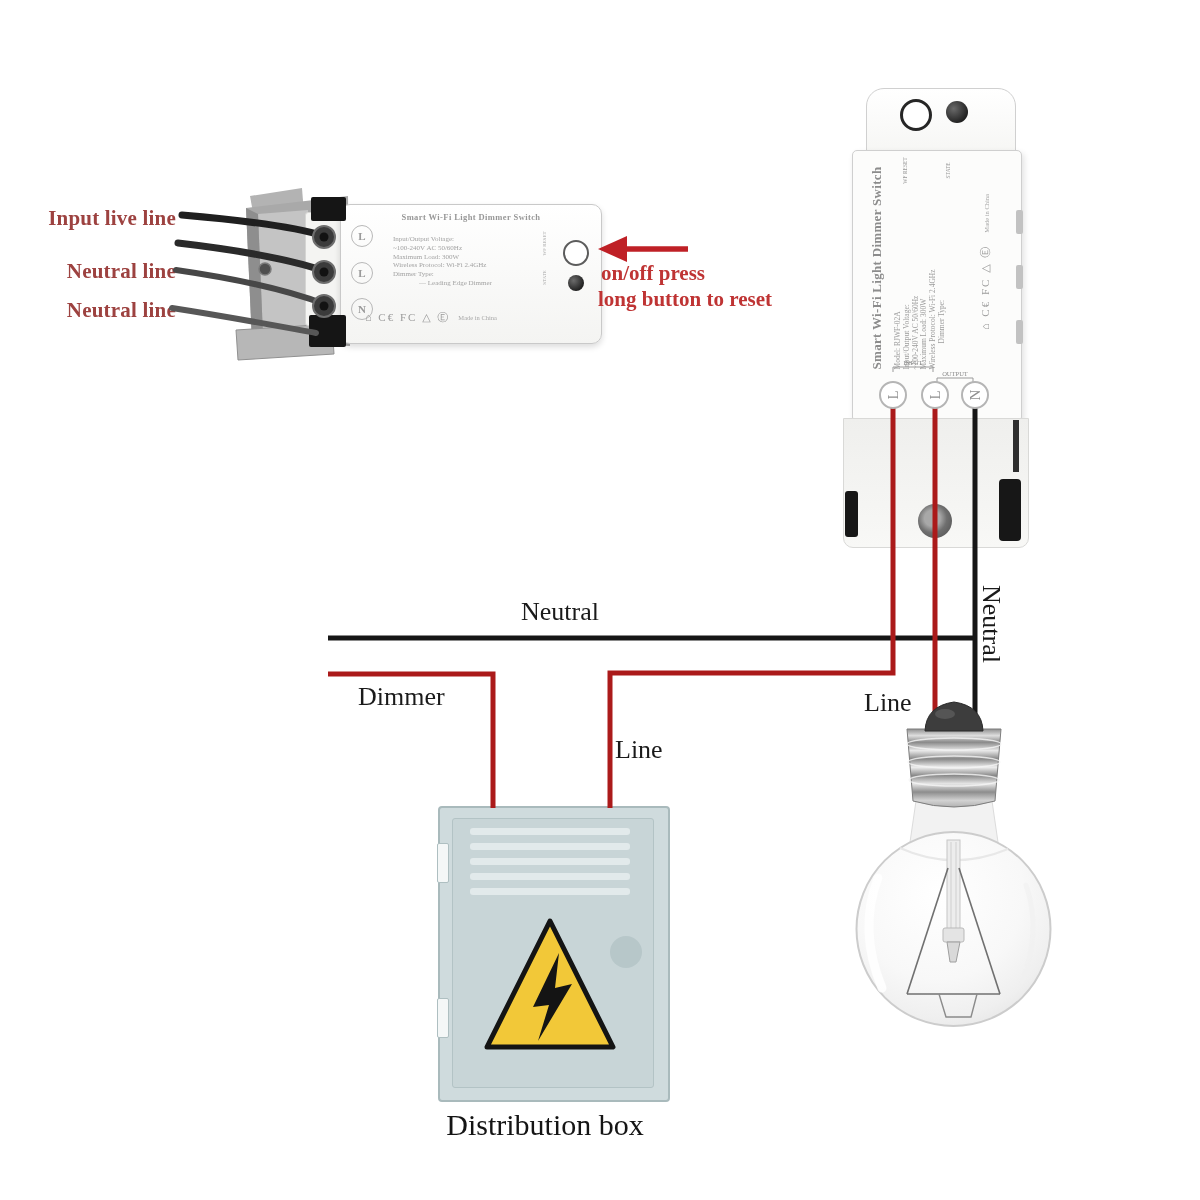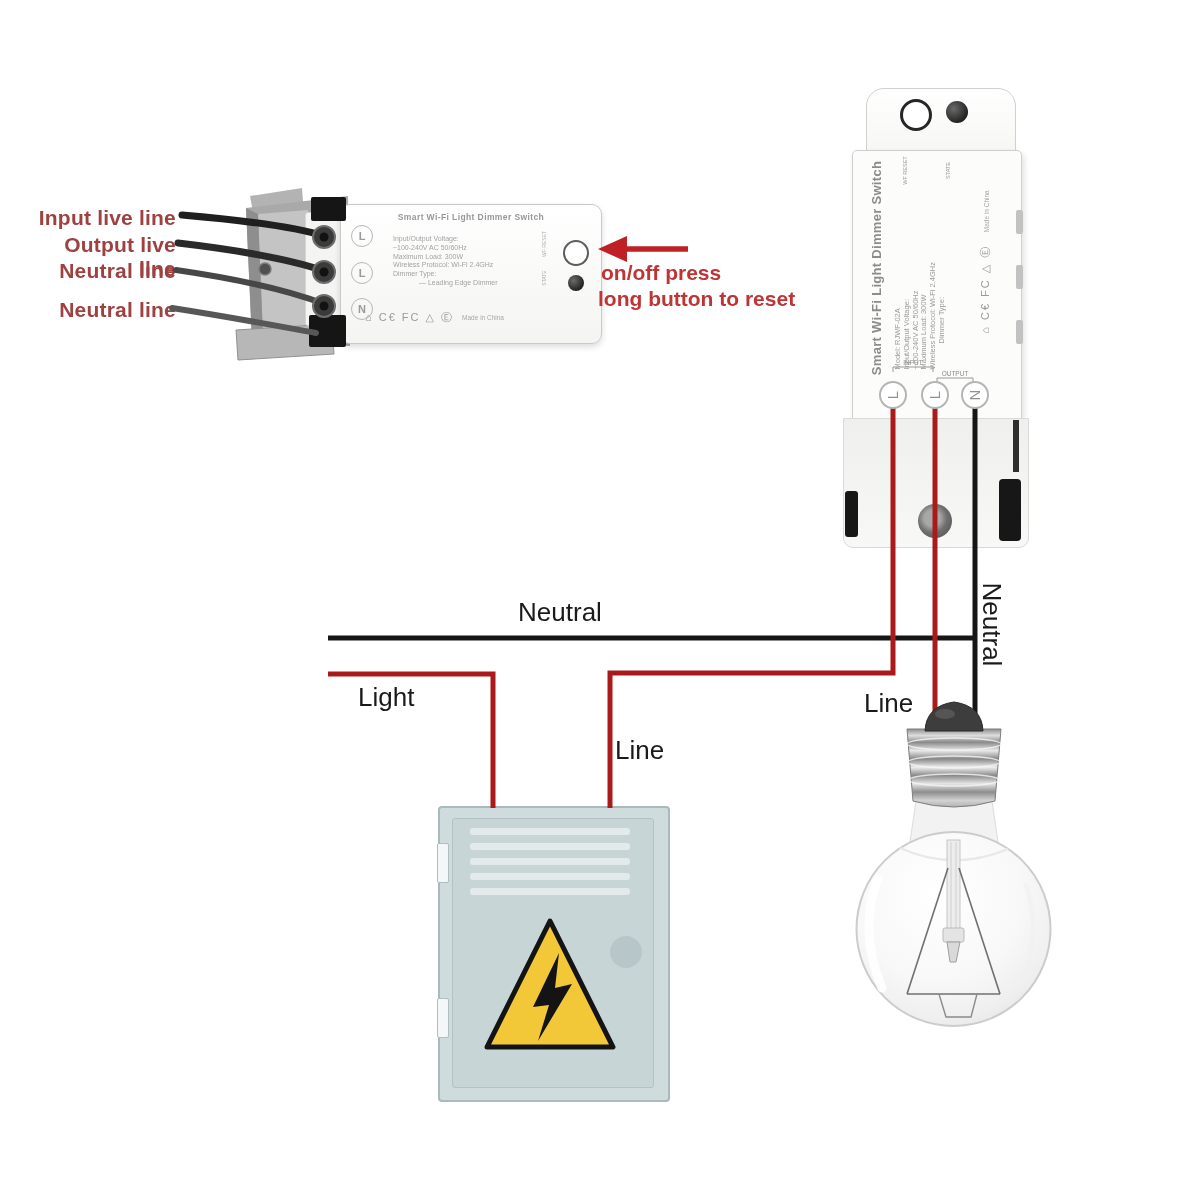--- a/index.html
+++ b/index.html
@@ -1,17 +1,17 @@
 <!DOCTYPE html>
 <html><head>
 <meta charset="utf-8">
 <style>
   html,body{margin:0;padding:0;background:#fff;}
   #canvas{position:relative;width:1052px;height:1200px;background:#ffffff;overflow:hidden;
-          font-family:Liberation Sans, sans-serif;}
+          font-family:Liberation Serif, serif;}
   .abs{position:absolute;}
   .layer{position:absolute;left:0;top:0;width:1200px;height:1200px;}
   
   .redlabel{position:absolute;left:24px;width:152px;text-align:right;
             font-size:21px;font-weight:700;color:#9d4240;letter-spacing:.2px;}
   .notered{position:absolute;font-size:21px;font-weight:700;color:#bf3434;}
   
   .wlabel{position:absolute;font-size:26px;color:#1a1a1a;font-weight:500;}
   .rot90{transform:rotate(90deg);transform-origin:center;}
   
@@ -80,21 +80,20 @@
   <svg class="layer">
     <polygon points="250,196 302,188 304,214 254,218" fill="#b3b3b3"></polygon>
     <polygon points="246,208 348,196 350,346 252,342" fill="#a9a9a9"></polygon>
     <polygon points="258,214 308,210 310,338 263,336" fill="#c4c4c4"></polygon>
     <polygon points="246,208 258,214 263,336 252,342" fill="#8e8e8e"></polygon>
     <polygon points="236,330 332,324 334,354 238,360" fill="#b7b7b7" stroke="#909090" stroke-width="1"></polygon>
     <circle cx="265" cy="269" r="6" fill="#4f4f4f" stroke="#7a7a7a" stroke-width="1.5"></circle>
   </svg>
 
   <div class="redlabel" style="top:206px">Input live line</div>
-  <div class="redlabel" style="top:233px">Output live line</div>
   <div class="redlabel" style="top:259px">Neutral line</div>
   <div class="redlabel" style="top:298px">Neutral line</div>
 
   <div class="abs" style="left:305px;top:212px;width:42px;height:112px;background:#f4f4f2;border:1px solid #d5d5d3;border-radius:3px;"></div>
 
   <div class="ldev">
     <div class="ldev-title">Smart Wi-Fi Light Dimmer Switch</div>
     <div class="ringletter" style="left:10px;top:20px">L</div>
     <div class="ringletter" style="left:10px;top:57px">L</div>
     <div class="ringletter" style="left:10px;top:93px">N</div>
@@ -141,35 +140,36 @@
     <span class="certicons">⌂ C€ FC △ Ⓔ</span>
     <span class="madein">Made in China</span>
   </div>
   <div class="rplate"></div>
   <div class="clip" style="left:845px;top:491px;width:13px;height:46px;border-radius:3px;"></div>
   <div class="clip" style="left:999px;top:479px;width:22px;height:62px;border-radius:4px;"></div>
   <div class="clip" style="left:1013px;top:420px;width:6px;height:52px;background:#2e2e2e;"></div>
   <div class="rhole"></div>
 
   <div class="wlabel" style="left:490px;top:597px;width:140px;text-align:center;">Neutral</div>
-  <div class="wlabel" style="left:358px;top:682px;">Light</div>
+  <div class="wlabel" style="left:358px;top:682px;">Dimmer</div>
   <div class="wlabel" style="left:615px;top:735px;">Line</div>
   <div class="wlabel" style="left:864px;top:688px;">Line</div>
   <div class="wlabel rot90" style="left:931px;top:609px;width:120px;text-align:center;">Neutral</div>
 
   <div class="box-outer"></div>
   <div class="box-inner"></div>
   <div class="vent" style="top:828px"></div>
   <div class="vent" style="top:843px"></div>
   <div class="vent" style="top:858px"></div>
   <div class="vent" style="top:873px"></div>
   <div class="vent" style="top:888px"></div>
   <div class="hinge" style="top:843px"></div>
   <div class="hinge" style="top:998px"></div>
   <div class="knob"></div>
+  <div class="boxlabel">Distribution box</div>
 
   <svg class="layer">
     <defs>
       <linearGradient id="mg" x1="0" y1="729" x2="0" y2="812" gradientUnits="userSpaceOnUse">
         <stop offset="0" stop-color="#8f8f8f"></stop>
           <stop offset=".08" stop-color="#dedede"></stop>
         <stop offset=".16" stop-color="#8a8a8a"></stop>
           <stop offset=".26" stop-color="#e9e9e9"></stop>
         <stop offset=".36" stop-color="#878787"></stop>
           <stop offset=".46" stop-color="#efefef"></stop>

